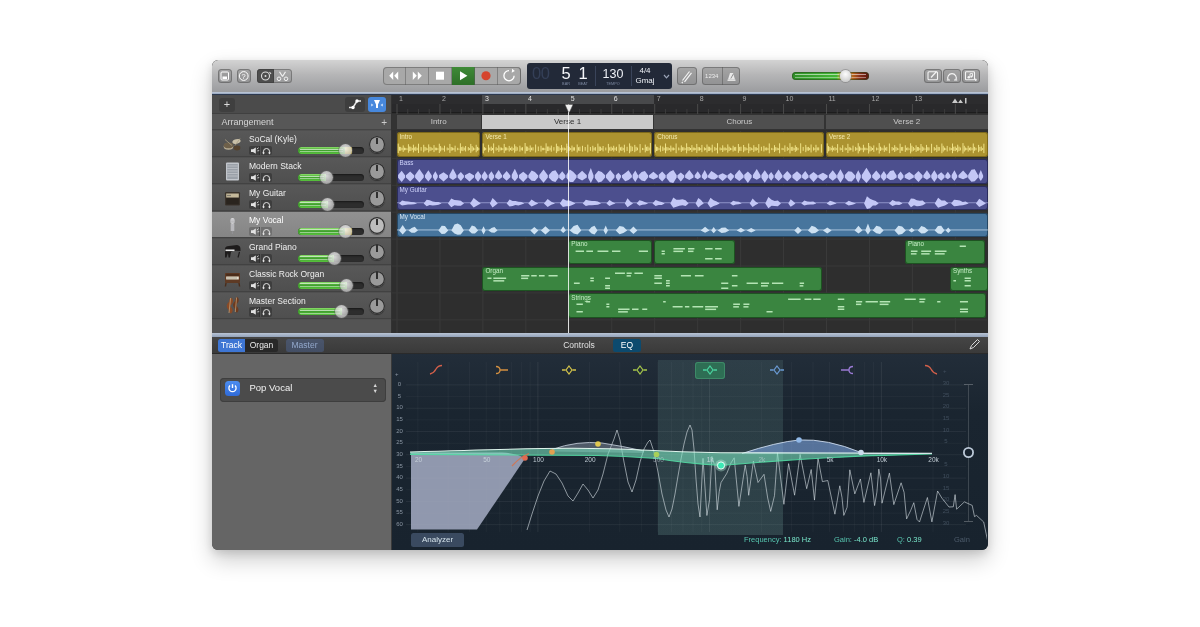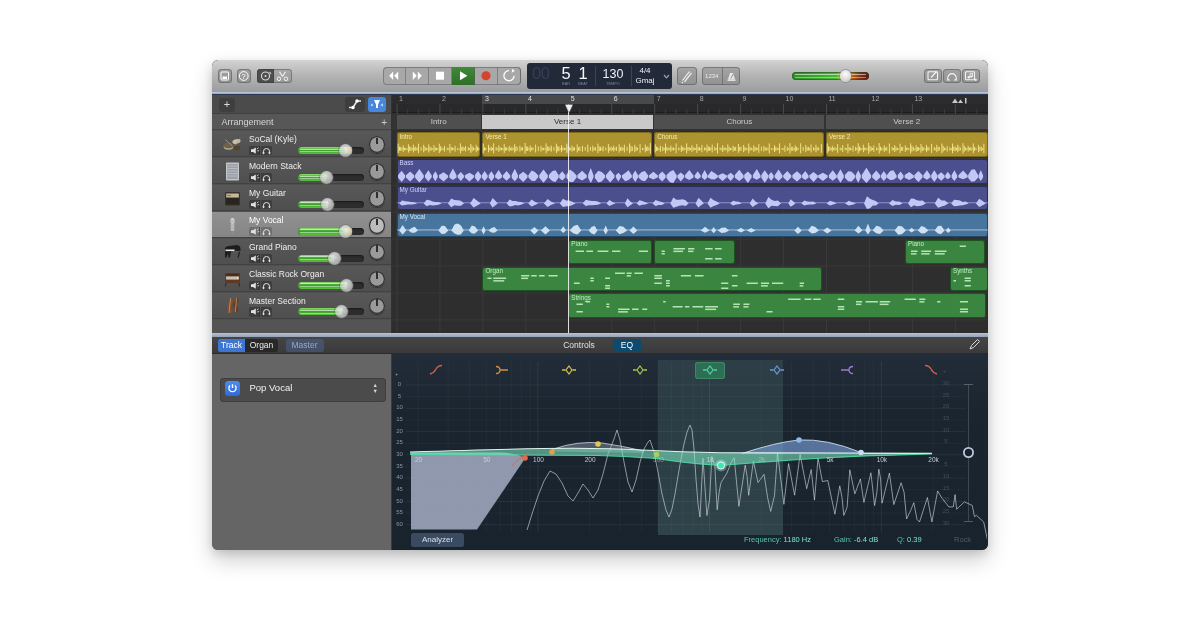--- a/index.html
+++ b/index.html
@@ -870,20 +870,20 @@
       <div class="abs" style="left:136.5px;top:101.5px;width:20px;text-align:center;font-size:6.5px;color:#c9d4dc;opacity:0.95">100</div>
       <div class="abs" style="left:188.2px;top:101.5px;width:20px;text-align:center;font-size:6.5px;color:#c9d4dc;opacity:0.95">200</div>
       <div class="abs" style="left:256.5px;top:101.5px;width:20px;text-align:center;font-size:6.5px;color:#c9d4dc;opacity:0.55">500</div>
       <div class="abs" style="left:308.2px;top:101.5px;width:20px;text-align:center;font-size:6.5px;color:#c9d4dc;opacity:0.95">1k</div>
       <div class="abs" style="left:359.9px;top:101.5px;width:20px;text-align:center;font-size:6.5px;color:#c9d4dc;opacity:0.55">2k</div>
       <div class="abs" style="left:428.2px;top:101.5px;width:20px;text-align:center;font-size:6.5px;color:#c9d4dc;opacity:0.95">5k</div>
       <div class="abs" style="left:479.9px;top:101.5px;width:20px;text-align:center;font-size:6.5px;color:#c9d4dc;opacity:0.95">10k</div>
       <div class="abs" style="left:531.6px;top:101.5px;width:20px;text-align:center;font-size:6.5px;color:#c9d4dc;opacity:0.95">20k</div>
       <div class="abs" style="left:19px;top:178.5px;width:53px;height:14px;background:#3a4a60;border-radius:2.5px;color:#d4e2ea;font-size:8px;text-align:center;line-height:14px">Analyzer</div>
       <div class="abs" style="left:352px;top:181px;font-size:7.5px;color:#56c4ae">Frequency: <span style="color:#7ae8cc">1180 Hz</span></div>
-      <div class="abs" style="left:442px;top:181px;font-size:7.5px;color:#56c4ae">Gain: <span style="color:#7ae8cc">-6.4 dB</span></div>
+      <div class="abs" style="left:442px;top:181px;font-size:7.5px;color:#56c4ae">Gain: <span style="color:#7ae8cc">-4.0 dB</span></div>
       <div class="abs" style="left:505px;top:181px;font-size:7.5px;color:#56c4ae">Q: <span style="color:#7ae8cc">0.39</span></div>
-      <div class="abs" style="left:562px;top:181px;font-size:7.5px;color:#4d5b6b">Rock</div>
+      <div class="abs" style="left:562px;top:181px;font-size:7.5px;color:#4d5b6b">Gain</div>
       <div class="abs" style="left:576px;top:31px;width:1px;height:136px;background:rgba(255,255,255,.16)"></div>
       <div class="abs" style="left:572px;top:30px;width:9px;height:1px;background:rgba(255,255,255,.25)"></div>
       <div class="abs" style="left:572px;top:167px;width:9px;height:1px;background:rgba(255,255,255,.25)"></div>
       <div class="abs" style="left:571px;top:93px;width:11px;height:11px;border-radius:50%;background:#17222e;box-shadow:inset 0 0 0 1.8px #bcc9d8"></div>
     </div>
   </div>
 </body></html>

